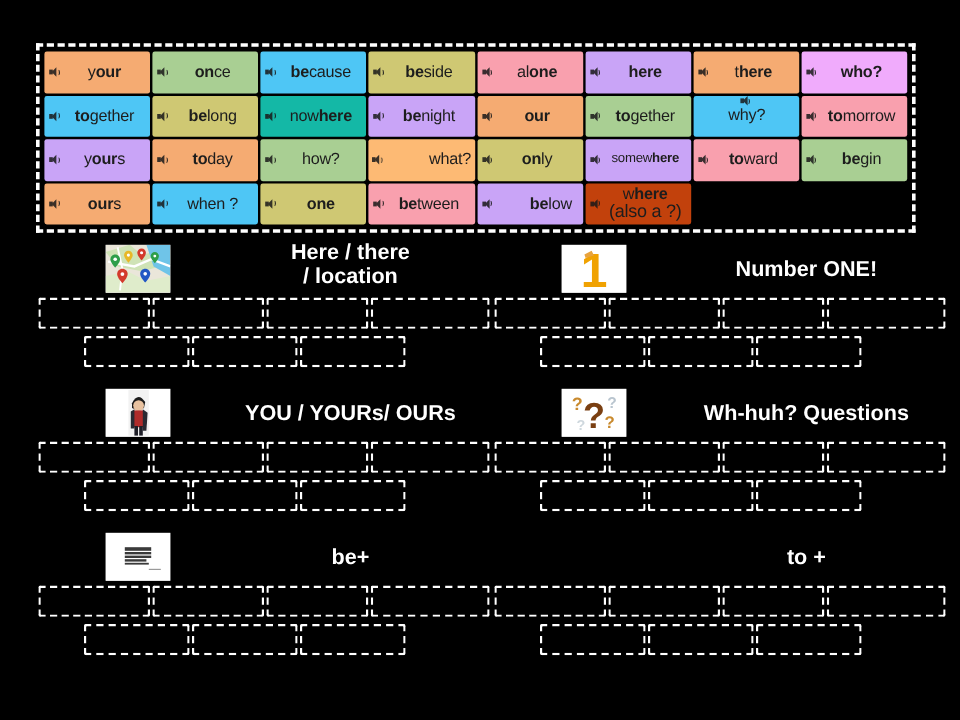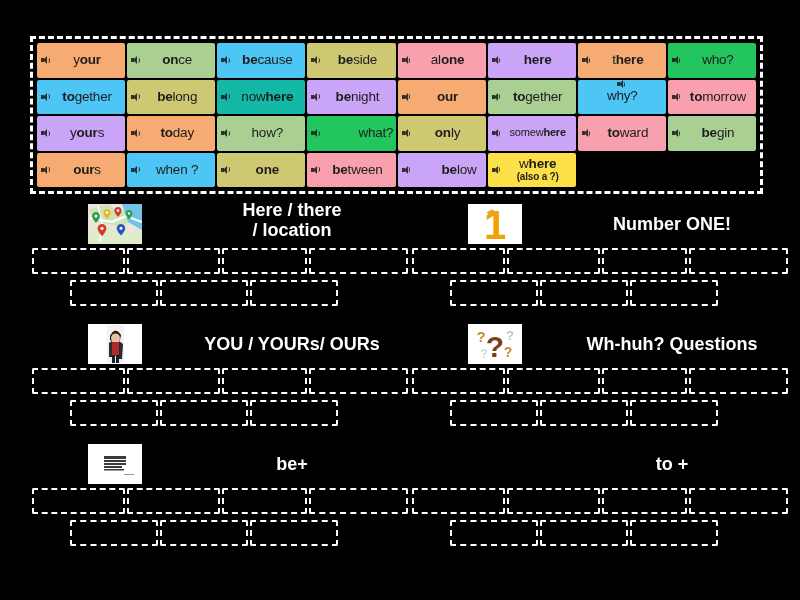--- a/index.html
+++ b/index.html
@@ -23,21 +23,21 @@
   #word-grid {
     width: 100%; height: 100%;
     display: grid;
     grid-template-columns: repeat(8, 1fr);
     grid-template-rows: repeat(4, 1fr);
     gap: 2px;
   }
   .word-tile {
     display: flex;
     align-items: center;
-    justify-content: flex-start;
+    justify-content: flex-end;
     border-radius: 2px;
     padding: 0 3px 0 4px;
     overflow: hidden;
     position: relative;
   }
   .word-tile.empty { background: transparent !important; }
   .spk {
     flex: 0 0 auto;
     width: 9px; height: 9px;
     margin-right: 2px;
@@ -66,21 +66,21 @@
     flex: 1 1 auto;
     text-align: center;
     color: #1d1d1d;
     font-size: 13.5px;
     line-height: 1.05;
     letter-spacing: -0.2px;
     white-space: nowrap;
   }
   .wlabel .b { font-weight: bold; }
   .wlabel.small { font-size: 11px; }
-  .wlabel .sub { display: block; font-size: 10px; font-weight: bold; }
+  .wlabel .sub { display: block; font-size: 15px; font-weight: normal; }
 
   
   .category {
     position: absolute;
     width: 380px;
     height: 120px;
   }
   .cat-head {
     position: relative;
     height: 48px;
@@ -173,21 +173,21 @@
           <span class="wlabel"><span class="b">here</span></span>
         </div>
         <div class="word-tile" style="background: rgb(245, 171, 114);">
           <span class="spk">
             <span class="body"></span>
             <span class="cone"></span>
             <span class="wave"></span>
           </span>
           <span class="wlabel"><span>t</span><span class="b">here</span></span>
         </div>
-        <div class="word-tile" style="background: #22c55e;">
+        <div class="word-tile" style="background: #f0abfc; font-weight: bold;">
           <span class="spk">
             <span class="body"></span>
             <span class="cone"></span>
             <span class="wave"></span>
           </span>
           <span class="wlabel"><span>who?</span></span>
         </div>
         <div class="word-tile" style="background: rgb(78, 198, 245);">
           <span class="spk">
             <span class="body"></span>
@@ -269,21 +269,21 @@
           <span class="wlabel"><span class="b">to</span><span>day</span></span>
         </div>
         <div class="word-tile" style="background: rgb(169, 207, 147);">
           <span class="spk">
             <span class="body"></span>
             <span class="cone"></span>
             <span class="wave"></span>
           </span>
           <span class="wlabel"><span>how?</span></span>
         </div>
-        <div class="word-tile" style="background: #22c55e; gap: 36px;">
+        <div class="word-tile" style="background: #fdba74; gap: 36px;">
           <span class="spk">
             <span class="body"></span>
             <span class="cone"></span>
             <span class="wave"></span>
           </span>
           <span class="wlabel"><span>what?</span></span>
         </div>
         <div class="word-tile" style="background: rgb(207, 200, 115);">
           <span class="spk">
             <span class="body"></span>
@@ -349,21 +349,21 @@
           <span class="wlabel"><span class="b">be</span><span>tween</span></span>
         </div>
         <div class="word-tile" style="background: rgb(201, 164, 247); gap: 23px;">
           <span class="spk">
             <span class="body"></span>
             <span class="cone"></span>
             <span class="wave"></span>
           </span>
           <span class="wlabel"><span class="b">be</span><span>low</span></span>
         </div>
-        <div class="word-tile" style="background: #fde047;">
+        <div class="word-tile" style="background: #c2410c;">
           <span class="spk">
             <span class="body"></span>
             <span class="cone"></span>
             <span class="wave"></span>
           </span>
           <span class="wlabel"><span class="b"><span style="font-weight:normal">w</span>here</span><span class="sub">(also a ?)</span></span>
         </div>
         <div class="word-tile empty"></div>
       </div>
   </div>

